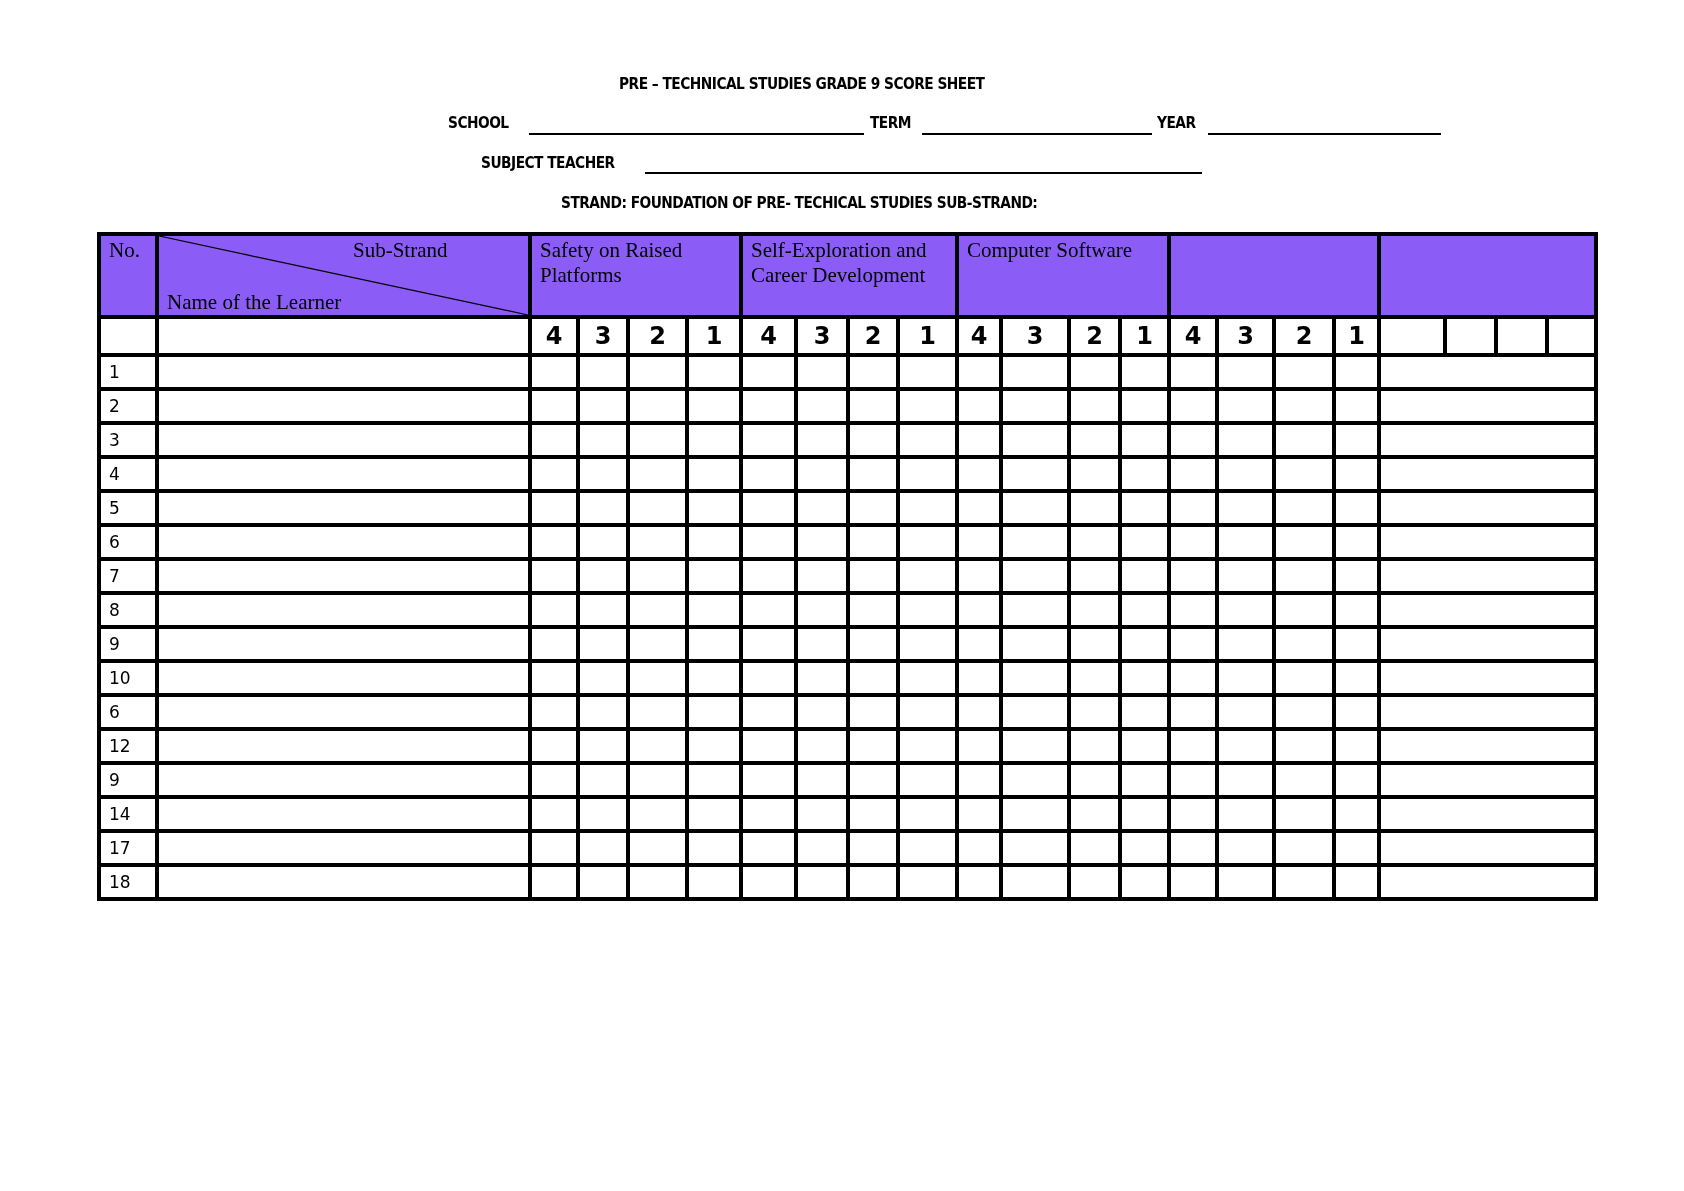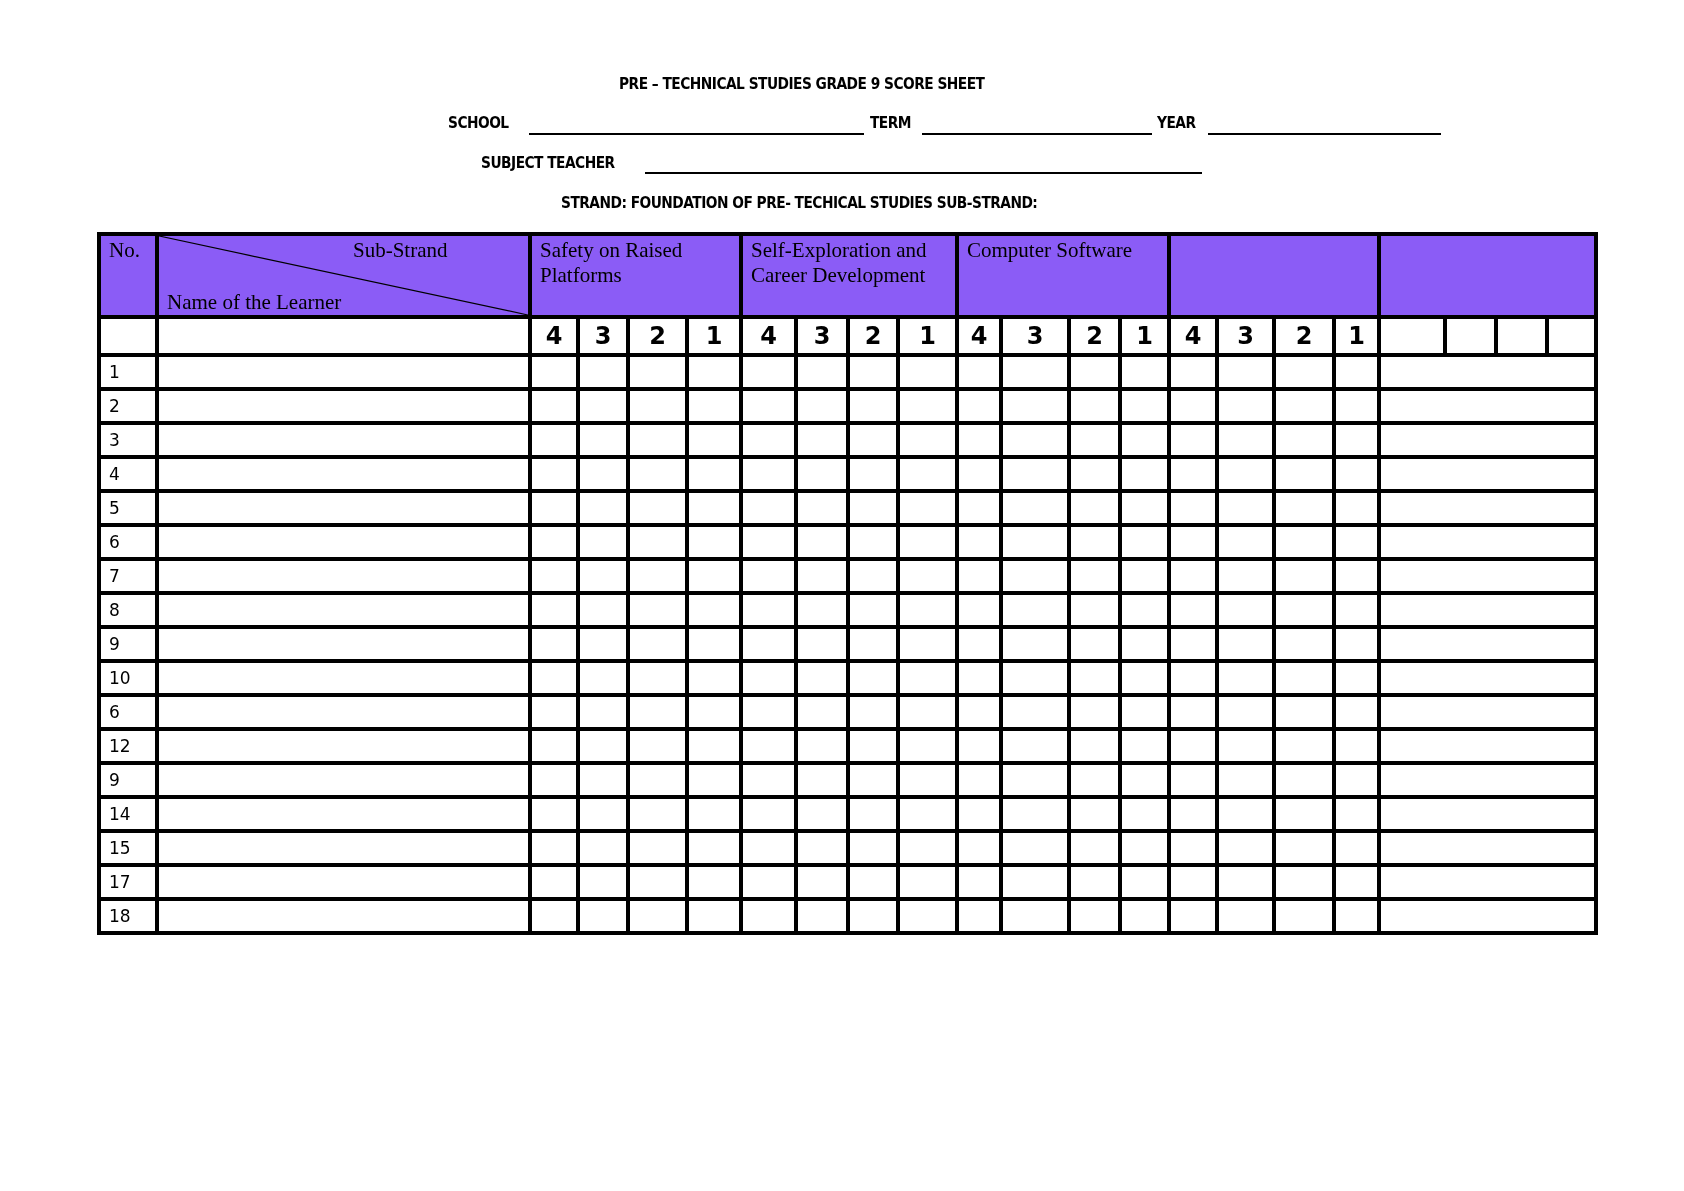--- a/index.html
+++ b/index.html
@@ -395,41 +395,20 @@
         <td></td>
         <td></td>
         <td></td>
         <td></td>
         <td></td>
         <td></td>
         <td></td>
         <td colspan="4"></td>
       </tr>
       <tr class="row">
-        <td class="no">15</td>
-        <td></td>
-        <td></td>
-        <td></td>
-        <td></td>
-        <td></td>
-        <td></td>
-        <td></td>
-        <td></td>
-        <td></td>
-        <td></td>
-        <td></td>
-        <td></td>
-        <td></td>
-        <td></td>
-        <td></td>
-        <td></td>
-        <td></td>
-        <td colspan="4"></td>
-      </tr>
-      <tr class="row">
         <td class="no">17</td>
         <td></td>
         <td></td>
         <td></td>
         <td></td>
         <td></td>
         <td></td>
         <td></td>
         <td></td>
         <td></td>

